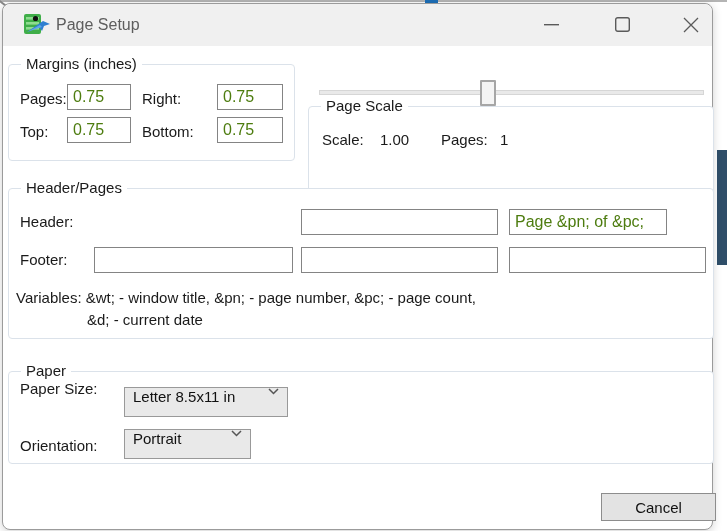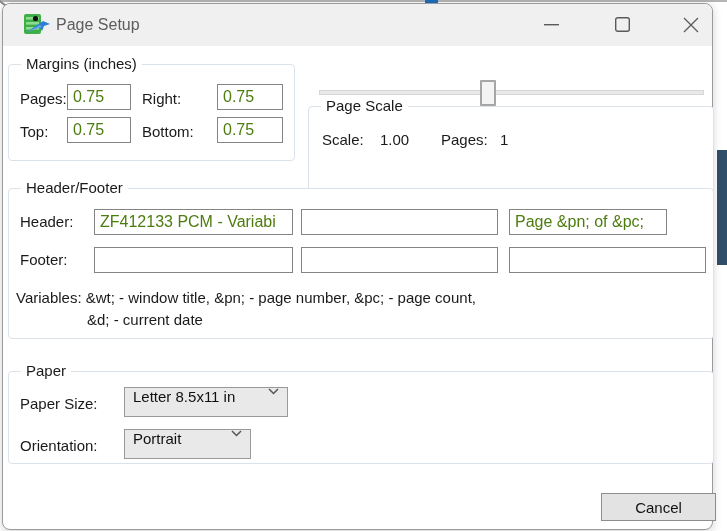--- a/index.html
+++ b/index.html
@@ -132,37 +132,36 @@
   <div class="abs slider-wrap">
     <div class="slider-track"></div>
     <div class="slider-thumb" style="left: calc(44% - 8px);"></div>
   </div>
   <span class="abs lbl" style="left:319px;top:125px;">Scale:</span>
   <span class="abs lbl" style="left:377px;top:125px;">1.00</span>
   <span class="abs lbl" style="left:438px;top:125px;">Pages:</span>
   <span class="abs lbl" style="left:497px;top:125px;">1</span>
 
   <div class="abs group" style="left:5px;top:184px;width:706px;height:151px;">
-    <span class="legend">Header/Footer</span>
+    <span class="legend">Header/Pages</span>
   </div>
   <span class="abs lbl" style="left:17px;top:207px;">Header:</span>
-  <input class="abs tbox" style="left: 91px; top: 205px; width: 199px; height: 26px;" value="ZF412133 PCM - Variabi">
   <input class="abs tbox" style="left: 298px; top: 205px; width: 197px; height: 26px;" value="">
   <input class="abs tbox" style="left: 506px; top: 205px; width: 158px; height: 26px;" value="Page &amp;pn; of &amp;pc;">
   <span class="abs lbl" style="left:17px;top:245px;">Footer:</span>
   <input class="abs tbox" style="left: 91px; top: 243px; width: 199px; height: 26px;" value="">
   <input class="abs tbox" style="left: 298px; top: 243px; width: 197px; height: 26px;" value="">
   <input class="abs tbox" style="left: 506px; top: 243px; width: 197px; height: 26px;" value="">
   <span class="abs lbl" style="left:13px;top:283px;">Variables: &amp;wt; - window title, &amp;pn; - page number, &amp;pc; - page count,</span>
   <span class="abs lbl" style="left:84px;top:305px;">&amp;d; - current date</span>
 
   <div class="abs group" style="left:5px;top:367px;width:706px;height:93px;">
     <span class="legend">Paper</span>
   </div>
-  <span class="abs lbl" style="left:17px;top:389px;">Paper Size:</span>
+  <span class="abs lbl" style="left:17px;top:374px;">Paper Size:</span>
   <div class="abs combo" style="left:121px;top:383px;width:164px;height:30px;">
     <span>Letter 8.5x11 in</span>
     <span class="chev">
       <svg width="11" height="7" viewBox="0 0 11 7">
           <path d="M1 1 L5.5 5.5 L10 1" stroke="#555" stroke-width="1.5" fill="none"></path>
         </svg>
     </span>
   </div>
   <span class="abs lbl" style="left:17px;top:431px;">Orientation:</span>
   <div class="abs combo" style="left:121px;top:425px;width:127px;height:30px;">

